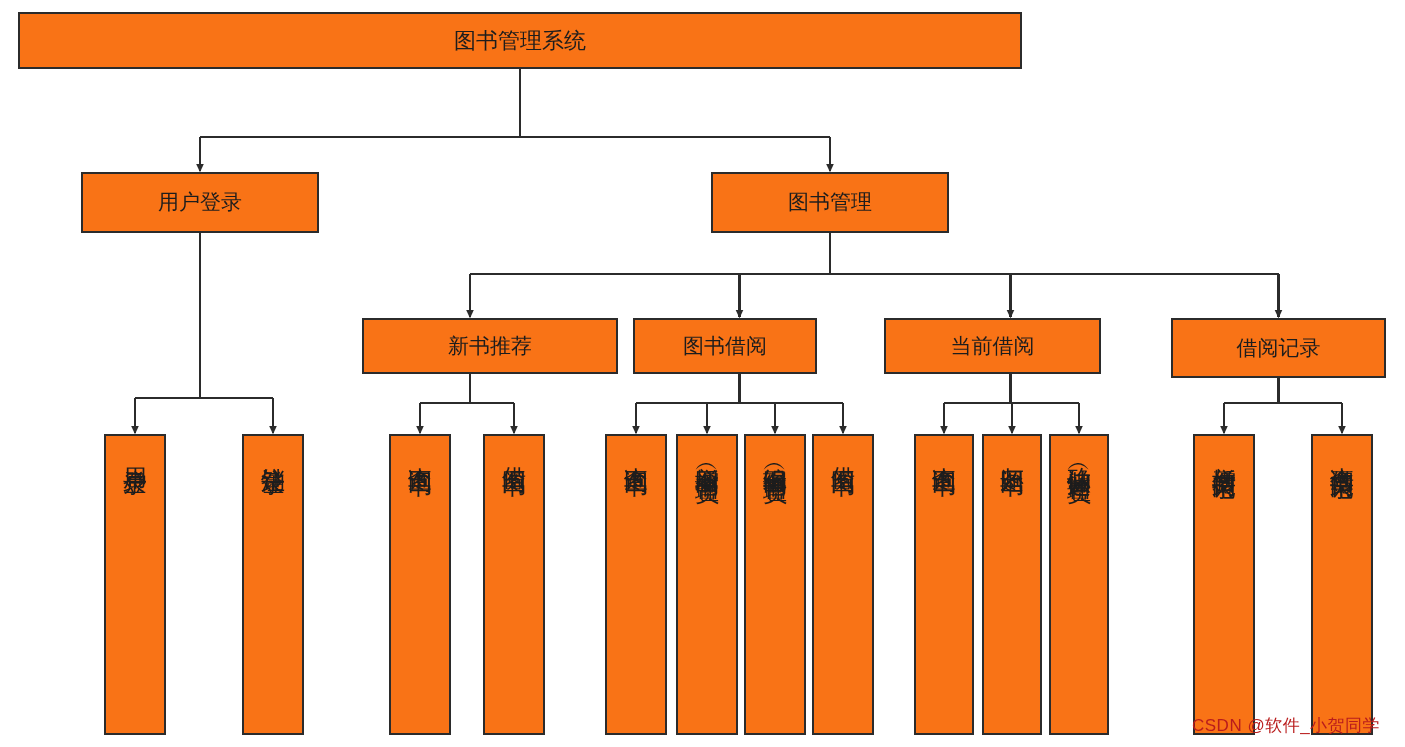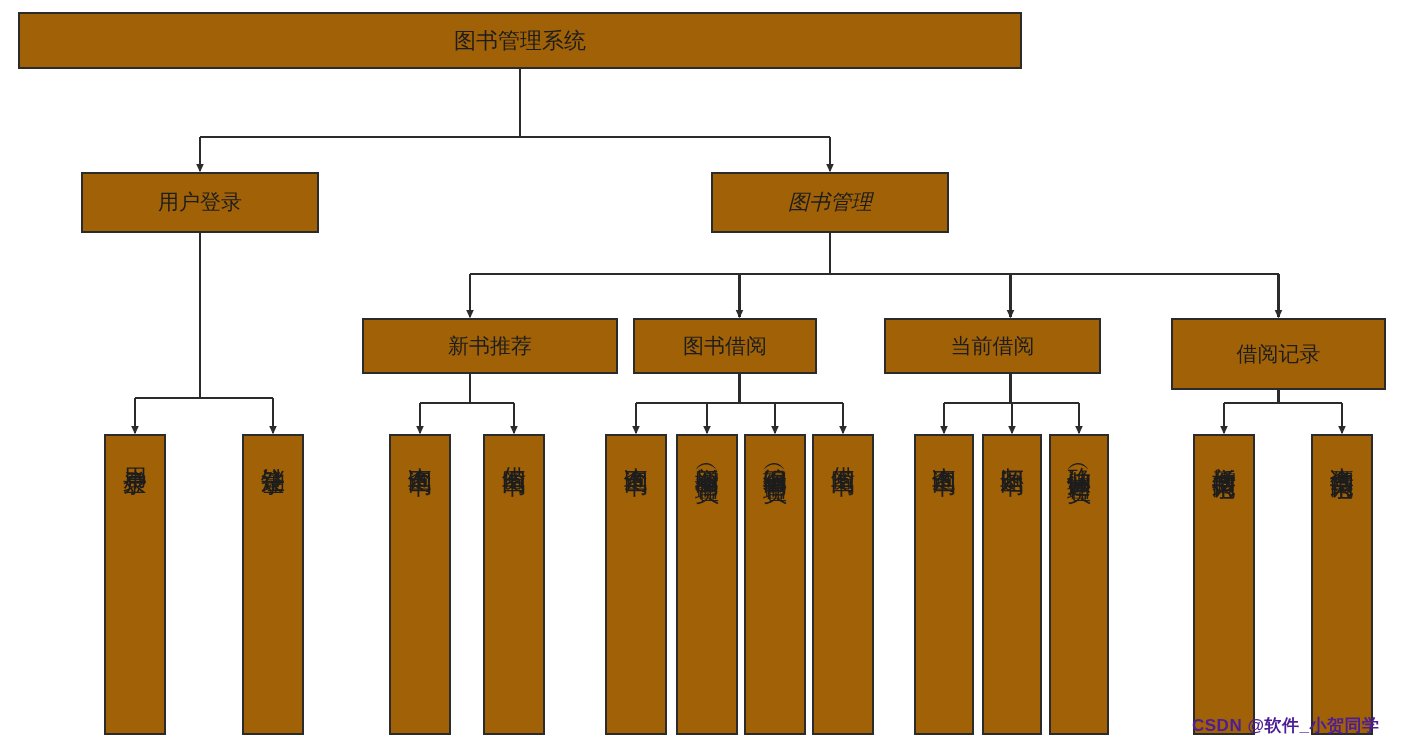--- a/index.html
+++ b/index.html
@@ -21,21 +21,21 @@
     position: absolute;
     left: 0;
     top: 0;
     width: 1405px;
     height: 747px;
   }
   .node {
     position: absolute;
     box-sizing: border-box;
     border: 2.5px solid #2b2b2b;
-    background: #a16207;
+    background: #f97316;
     display: flex;
     align-items: center;
     justify-content: center;
     color: #1d1d1d;
   }
   .node .label {
     text-align: center;
     line-height: 1.18;
     white-space: nowrap;
   }
@@ -54,24 +54,23 @@
     writing-mode: vertical-rl;
     text-orientation: upright;
     font-size: 24px;
     letter-spacing: 2px;
     line-height: 1;
     white-space: nowrap;
   }
   .watermark {
     position: absolute;
     font-size: 17px;
-    color: #4c1d95;
+    color: #b91c1c;
     white-space: nowrap;
     letter-spacing: 0.5px;
-    font-weight: bold;
   }
 </style>
 </head>
 <body>
 
 <div id="canvas">
   <svg class="wires" viewBox="0 0 1405 747" xmlns="http://www.w3.org/2000/svg">
     <defs>
       <marker id="arrowhead" markerWidth="9" markerHeight="9" refX="7.2" refY="4.5" orient="auto" markerUnits="userSpaceOnUse">
         <path d="M0,0.6 L8.4,4.5 L0,8.4 z" fill="#2b2b2b"></path>
@@ -114,33 +113,33 @@
       </g>
   </svg>
 
   <div id="node-layer">
       <div class="node horiz root" style="left: 18px; top: 12px; width: 1004px; height: 57px;">
         <span class="label">图书管理系统</span>
       </div>
       <div class="node horiz" style="left: 81px; top: 172px; width: 238px; height: 61px;">
         <span class="label">用户登录</span>
       </div>
-      <div class="node horiz" style="left: 711px; top: 172px; width: 238px; height: 61px; font-style: italic;">
+      <div class="node horiz" style="left: 711px; top: 172px; width: 238px; height: 61px;">
         <span class="label">图书管理</span>
       </div>
       <div class="node horiz" style="left: 362px; top: 318px; width: 256px; height: 56px;">
         <span class="label">新书推荐</span>
       </div>
       <div class="node horiz" style="left: 633px; top: 318px; width: 184px; height: 56px;">
         <span class="label">图书借阅</span>
       </div>
       <div class="node horiz" style="left: 884px; top: 318px; width: 217px; height: 56px;">
         <span class="label">当前借阅</span>
       </div>
-      <div class="node horiz" style="left: 1171px; top: 318px; width: 215px; height: 72px;">
+      <div class="node horiz" style="left: 1171px; top: 318px; width: 215px; height: 60px;">
         <span class="label">借阅记录</span>
       </div>
       <div class="node vert" style="left: 104px; top: 434px; width: 62px; height: 301px;">
         <span class="label">用户登录</span>
       </div>
       <div class="node vert" style="left: 242px; top: 434px; width: 62px; height: 301px;">
         <span class="label">注销登录</span>
       </div>
       <div class="node vert" style="left: 389px; top: 434px; width: 62px; height: 301px;">
         <span class="label">查询图书</span>

